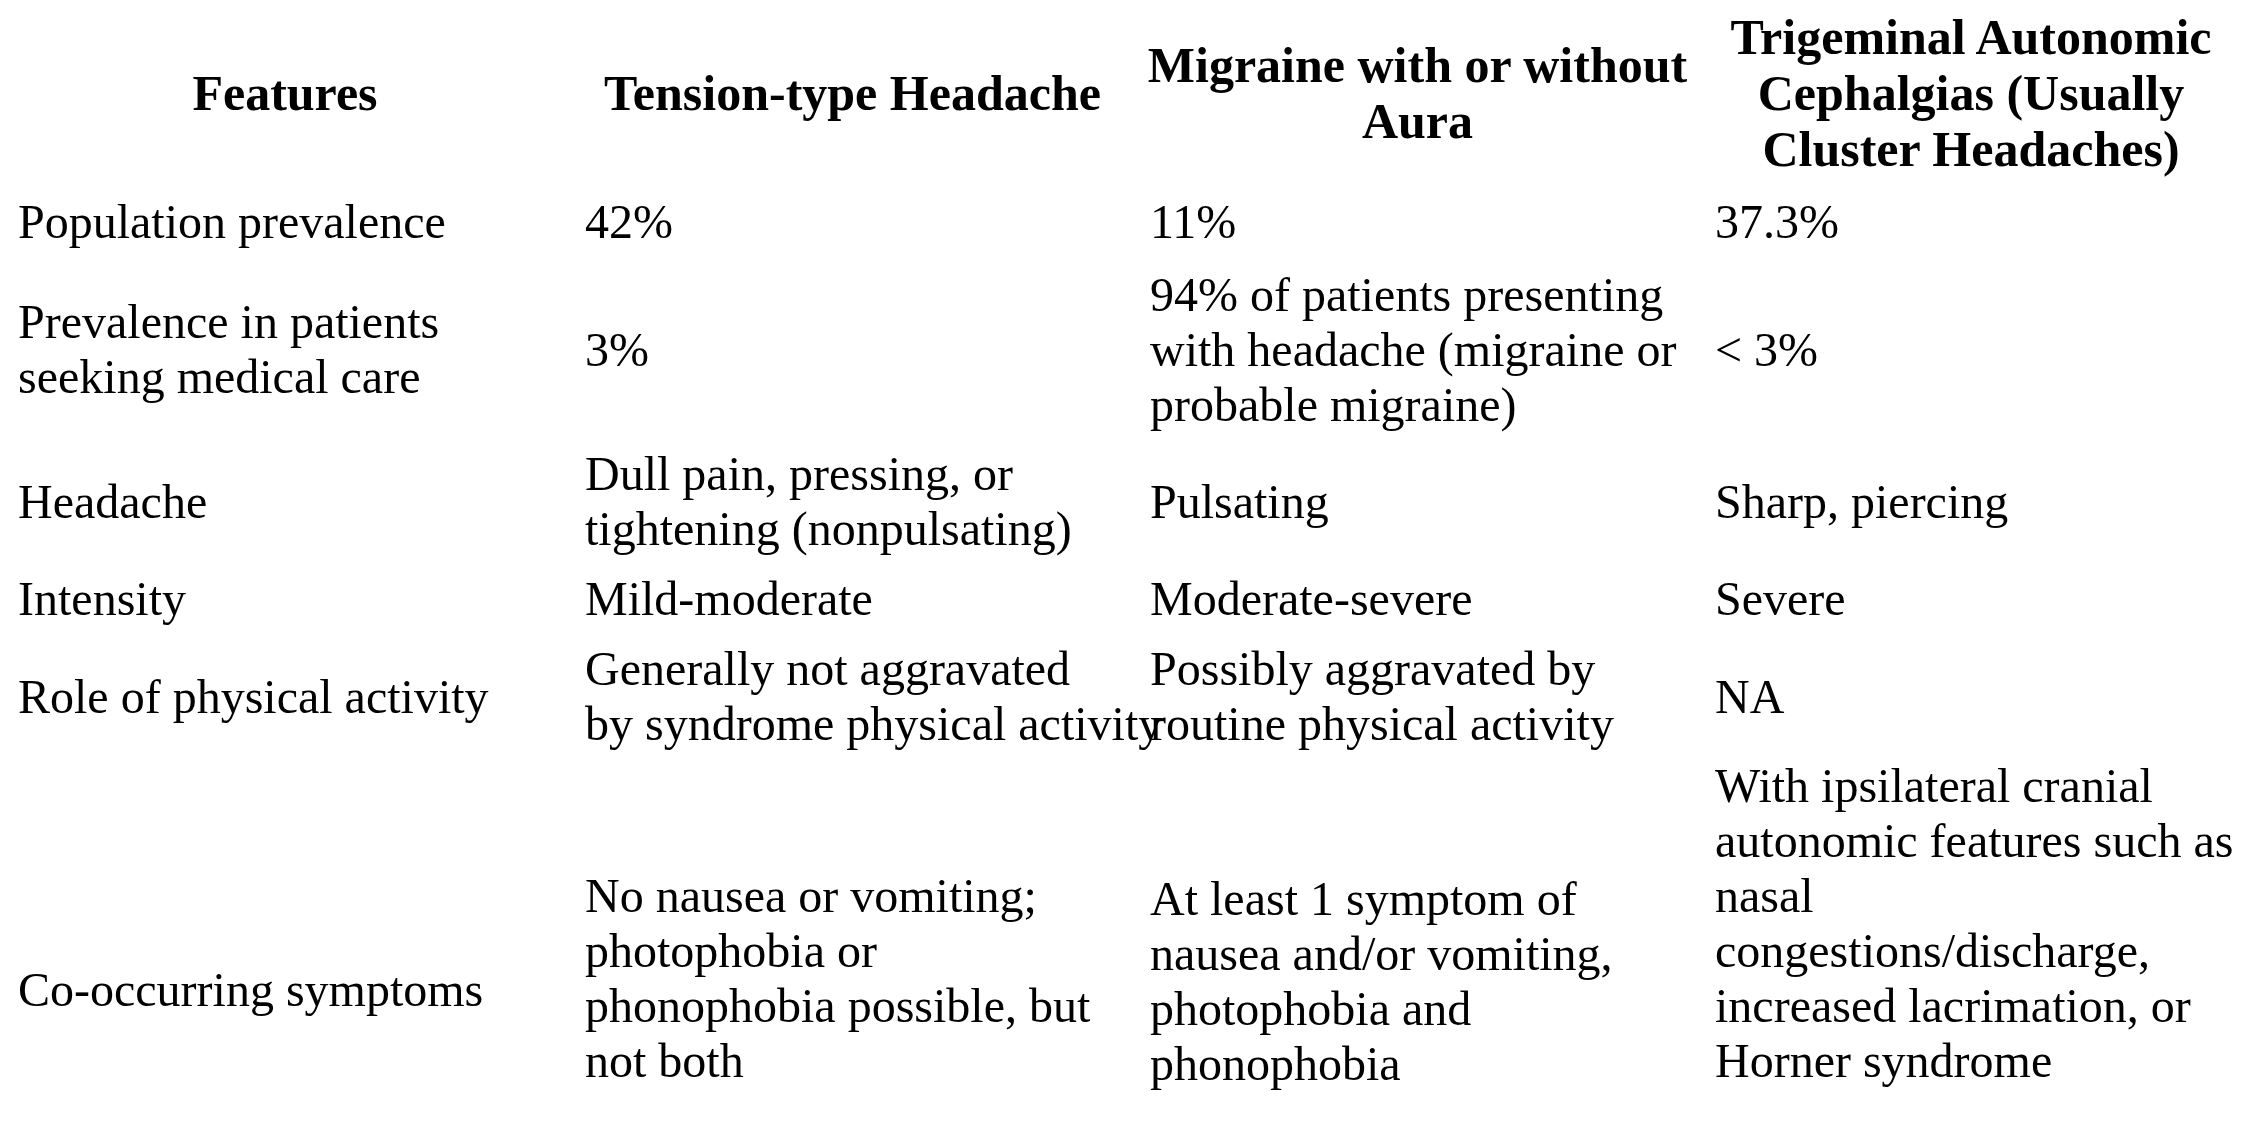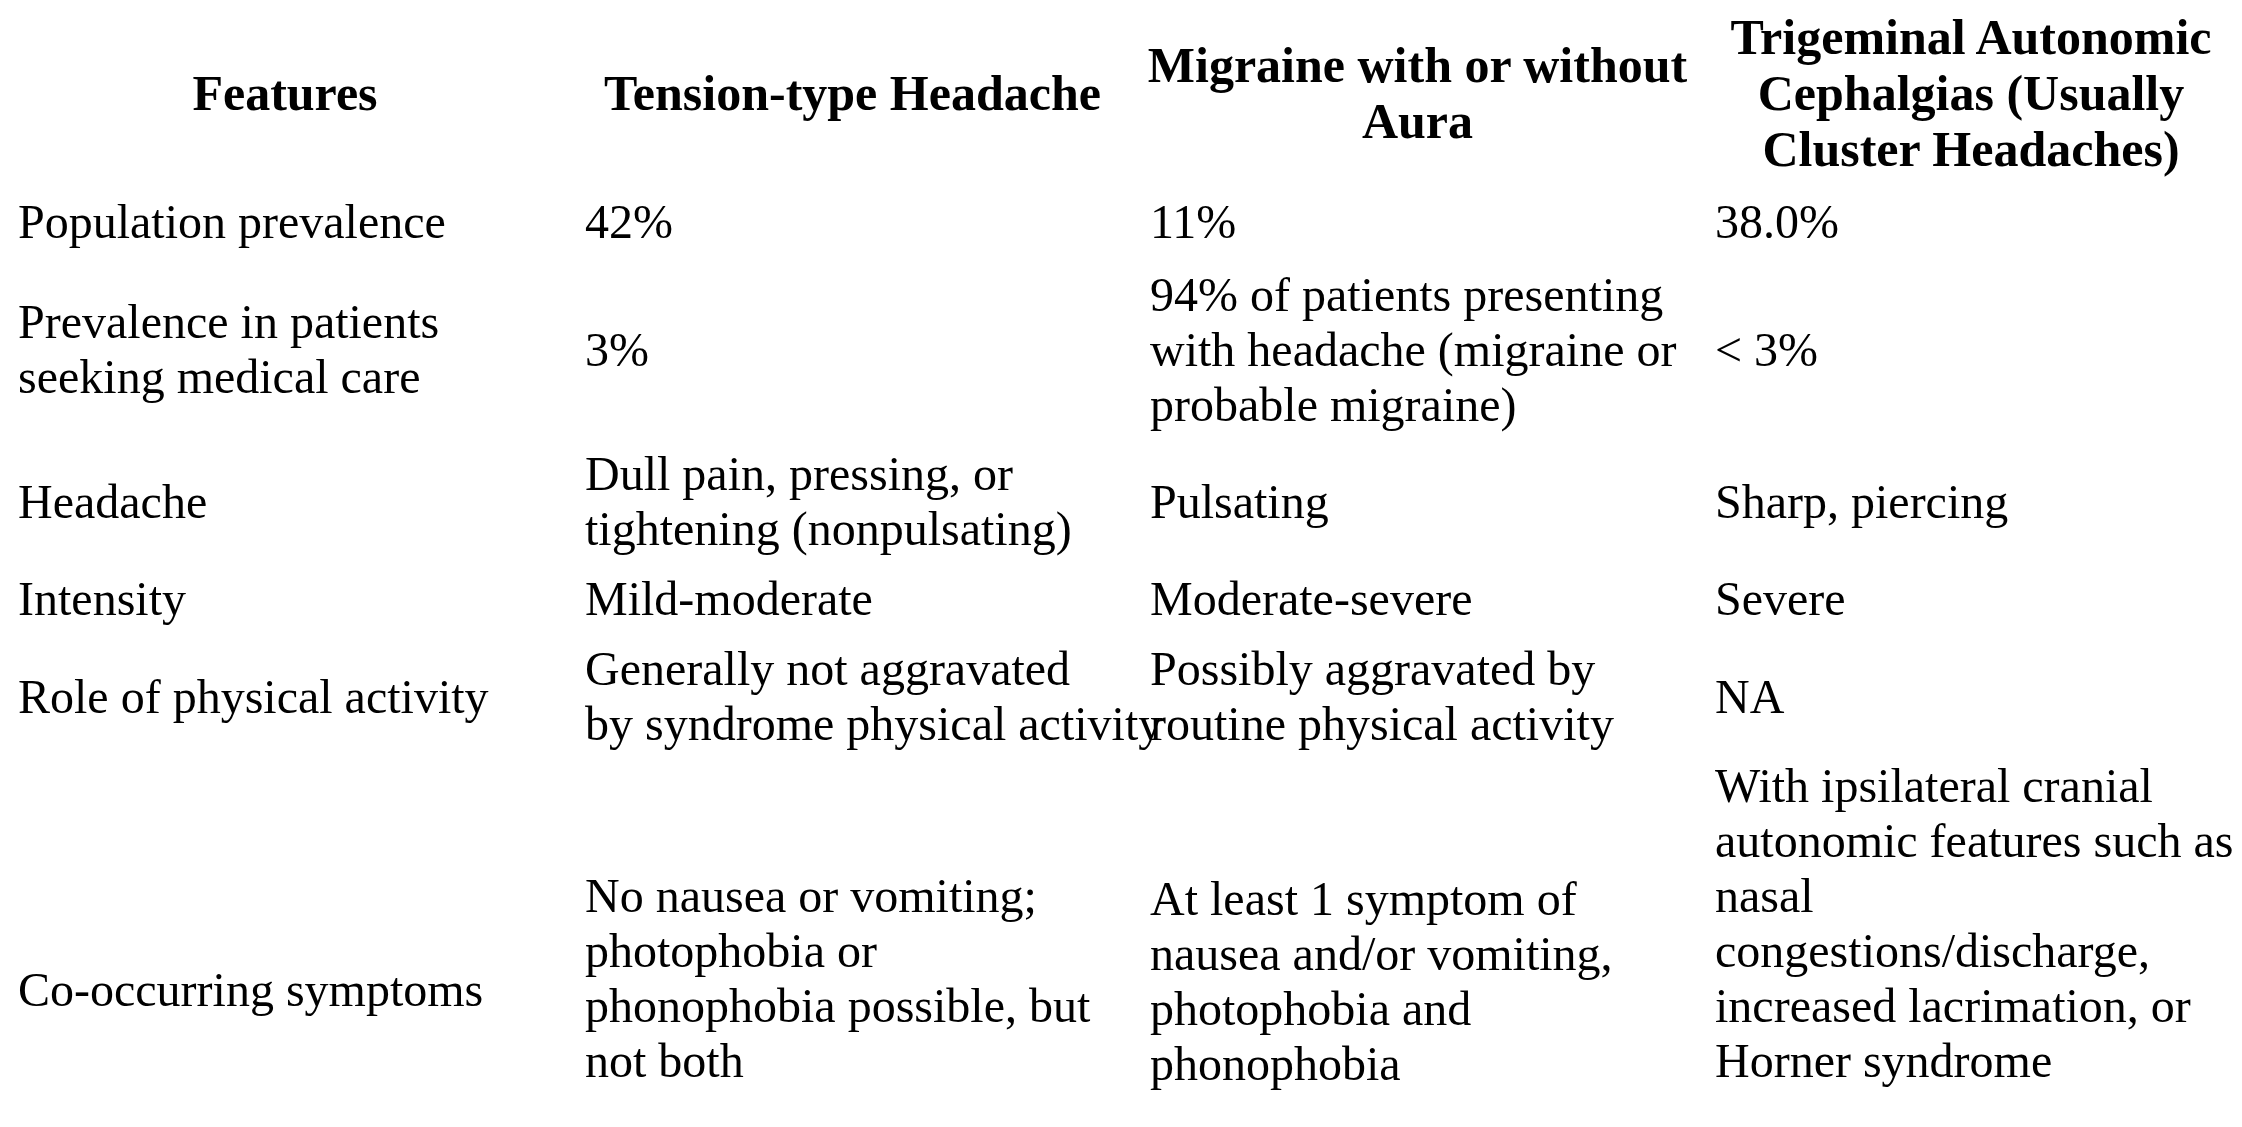--- a/index.html
+++ b/index.html
@@ -79,21 +79,21 @@
         <th>Trigeminal Autonomic
 Cephalgias (Usually
 Cluster Headaches)</th>
       </tr>
     </thead>
     <tbody>
       <tr class="r0">
         <td class="c0">Population prevalence</td>
         <td class="c1">42%</td>
         <td class="c2">11%</td>
-        <td class="c3">38.0%</td>
+        <td class="c3">37.3%</td>
       </tr>
       <tr class="r1">
         <td class="c0">Prevalence in patients
 seeking medical care</td>
         <td class="c1">3%</td>
         <td class="c2">94% of patients presenting
 with headache (migraine or
 probable migraine)</td>
         <td class="c3">&lt; 3%</td>
       </tr>

